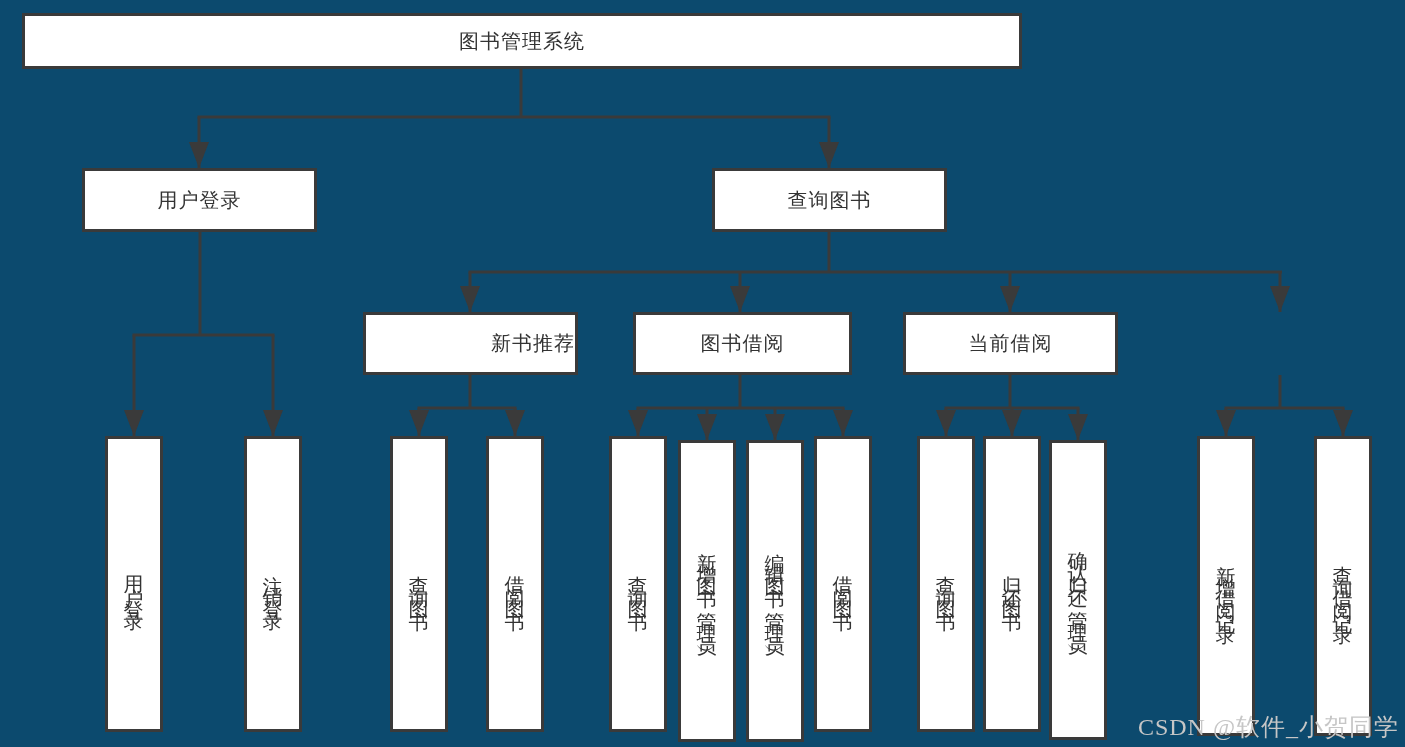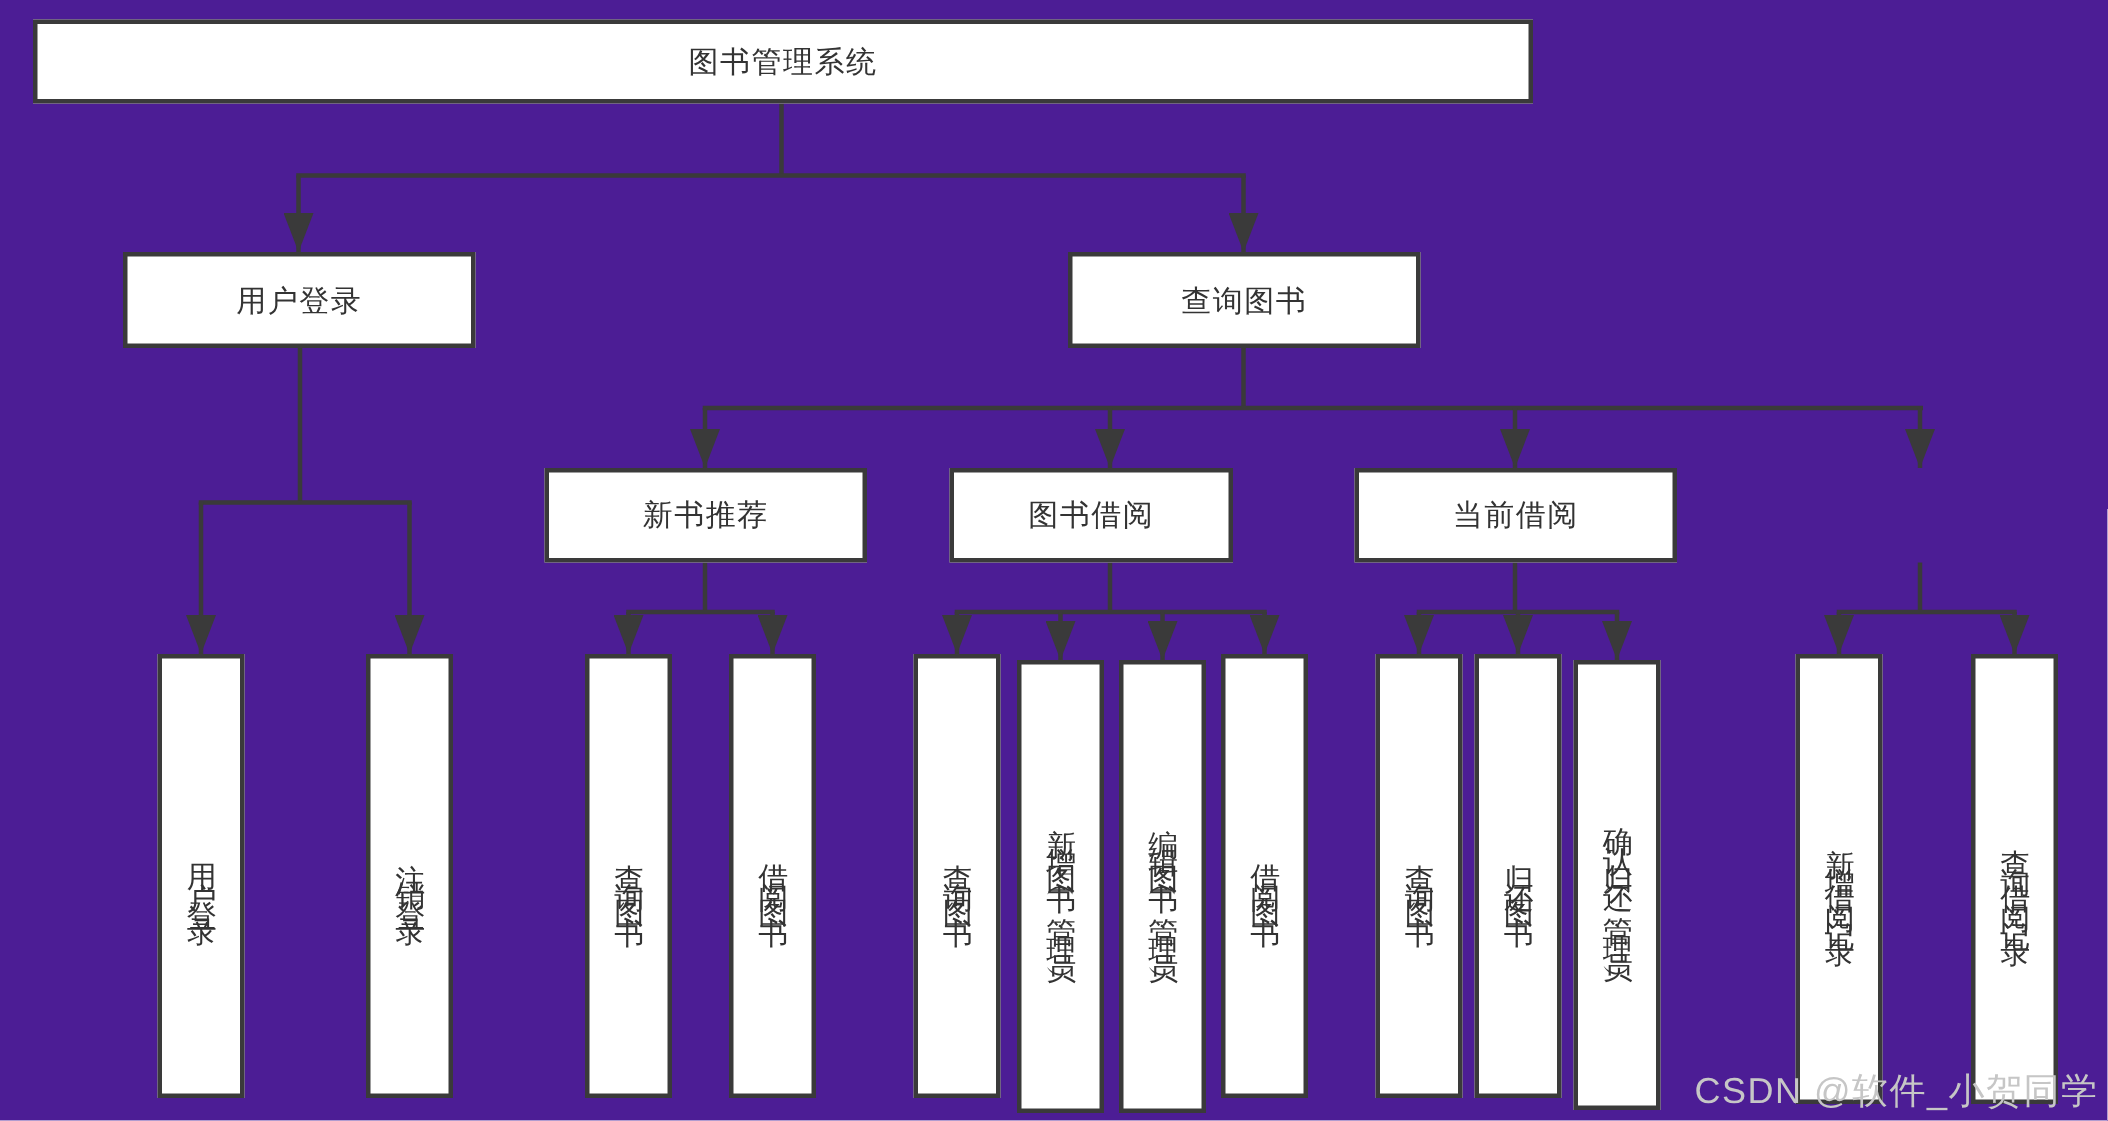--- a/index.html
+++ b/index.html
@@ -1,21 +1,21 @@
 <!DOCTYPE html>
 <html><head>
 <meta charset="utf-8">
 <style>
   html, body { margin: 0; padding: 0; background: #ffffff; }
   .canvas {
     position: relative;
     width: 1405px;
     height: 747px;
-    background: #4c1d95;
-    font-family: Liberation Sans, sans-serif;
+    background: #0c4a6e;
+    font-family: Liberation Serif, serif;
     overflow: hidden;
   }
   .connectors {
     position: absolute;
     left: 0; top: 0;
     z-index: 1;
   }
   .node {
     position: absolute;
     box-sizing: border-box;
@@ -109,24 +109,24 @@
     <span>图书管理系统</span>
   </div>
 
   <div class="node h" style="left:82px; top:168px; width:235px; height:64px;">
     <span>用户登录</span>
   </div>
   <div class="node h" style="left:712px; top:168px; width:235px; height:64px;">
     <span>查询图书</span>
   </div>
 
-  <div class="node h" style="left:363px; top:312px; width:215px; height:63px;">
+  <div class="node h" style="left:363px; top:312px; width:215px; height:63px;justify-content:flex-end;">
     <span>新书推荐</span>
   </div>
-  <div class="node h" style="left:633px; top:312px; width:189px; height:63px;text-align:right;">
+  <div class="node h" style="left:633px; top:312px; width:219px; height:63px;text-align:right;">
     <span>图书借阅</span>
   </div>
   <div class="node h" style="left:903px; top:312px; width:215px; height:63px;align-items:center;">
     <span>当前借阅</span>
   </div>
 
   <div class="node v" style="left:105px; top:436px; width:58px; height:296px;">
     <span>用户登录</span>
   </div>
   <div class="node v" style="left:244px; top:436px; width:58px; height:296px;">

